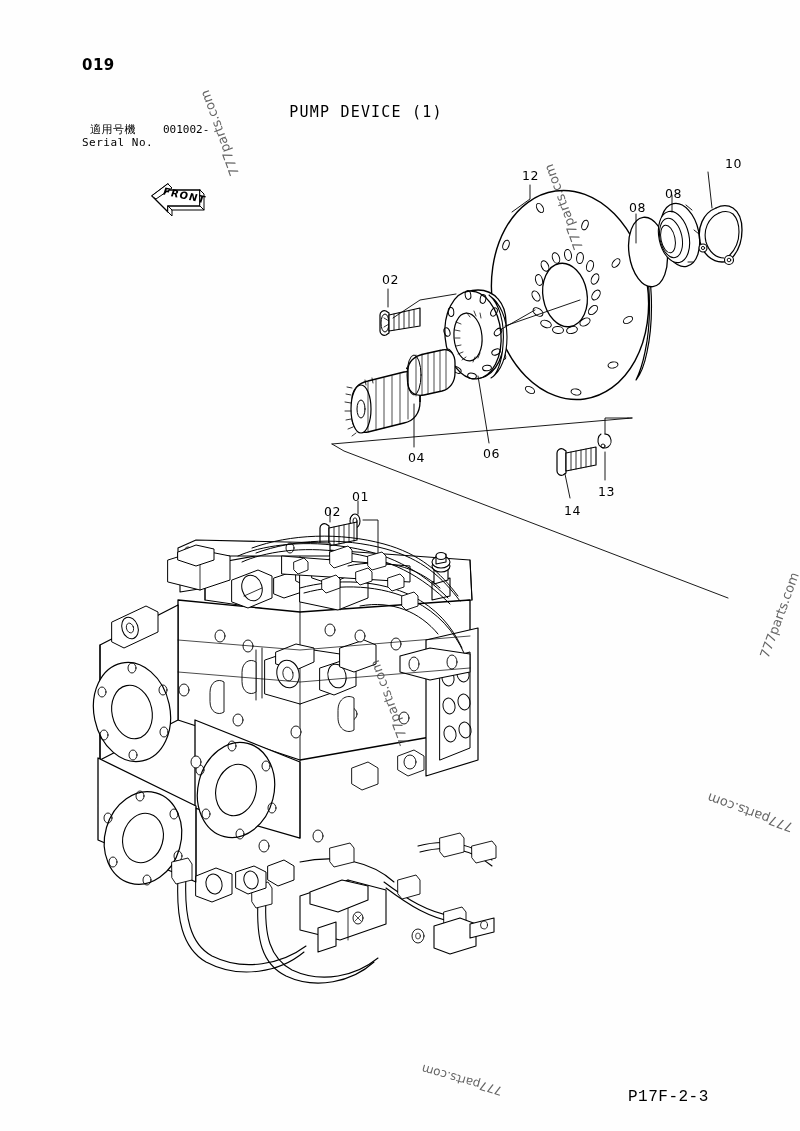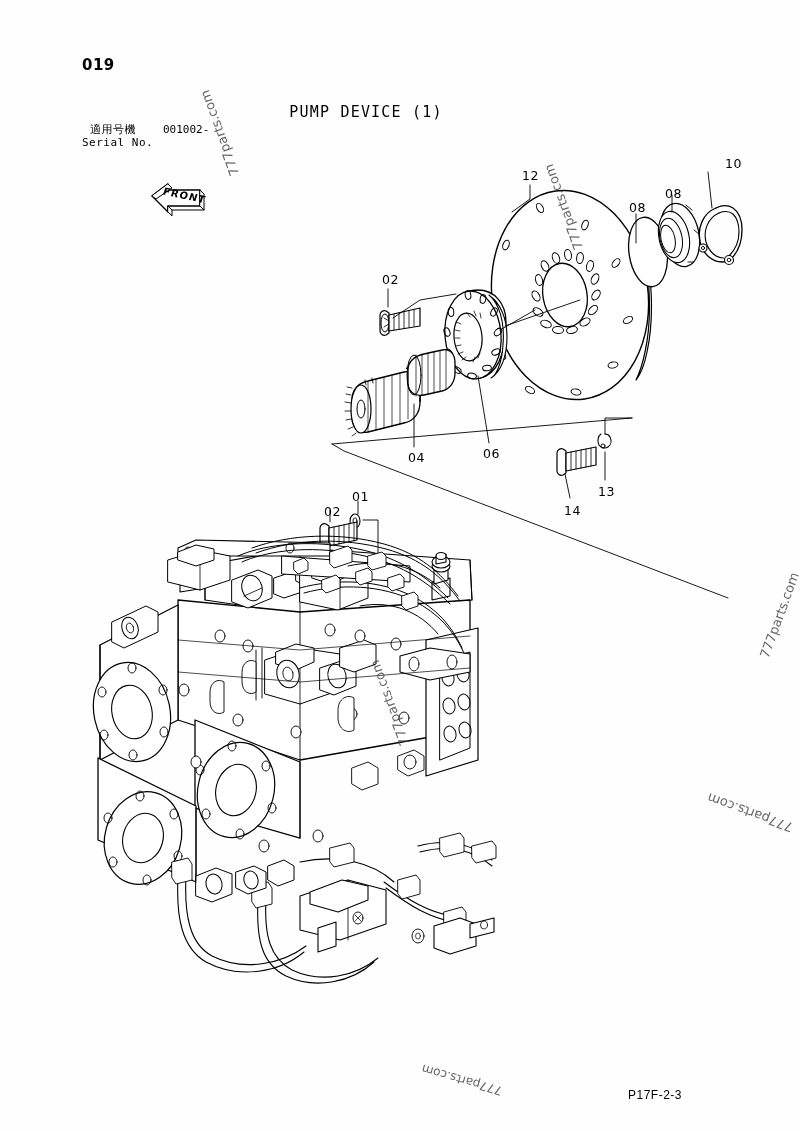--- a/index.html
+++ b/index.html
@@ -59,22 +59,22 @@
   .serial-en {
     position: absolute;
     left: 82px; top: 136px;
     font-family: "DejaVu Sans Mono", monospace;
     font-size: 11px;
     letter-spacing: 0.5px;
   }
   .pagecode {
     position: absolute;
     left: 628px; top: 1088px;
-    font-family: Liberation Sans, sans-serif;
-    font-size: 12px;
+    font-family: Liberation Mono, monospace;
+    font-size: 16px;
     letter-spacing: 0.5px;
   }
   .callout {
     position: absolute;
     font-family: "DejaVu Sans", sans-serif;
     font-size: 12.5px;
     letter-spacing: 0.5px;
     color: #000;
   }
   .wm {

